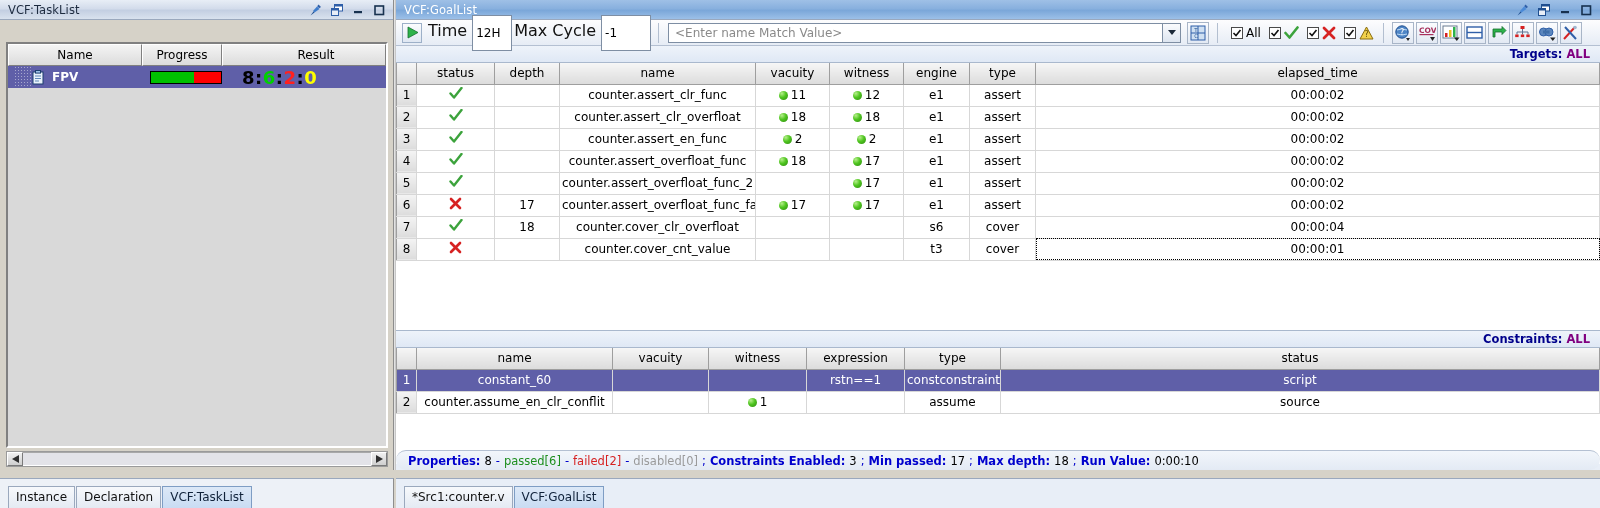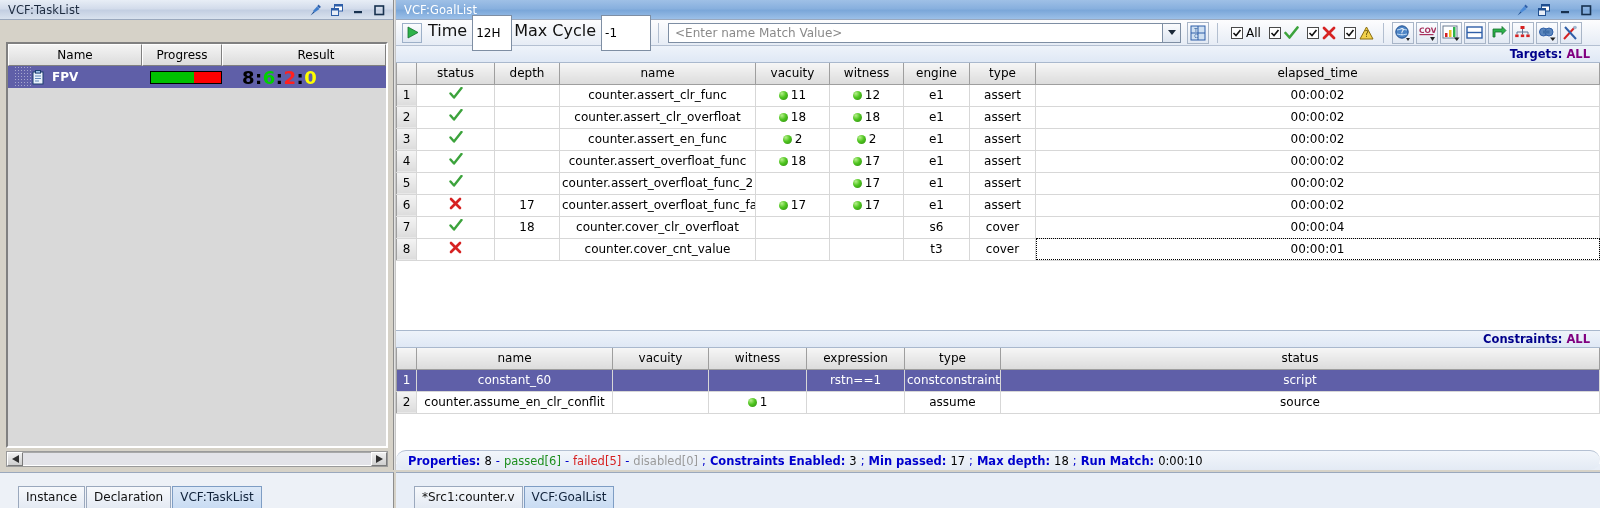--- a/index.html
+++ b/index.html
@@ -201,23 +201,23 @@
   }
   .statusbar .k { color:#0000cd; font-weight: bold; }
   .statusbar .sepd { color:#0000cd; margin:0 4px; }
   .statusbar .num { color:#000; }
   .statusbar .pass { color:#1e8e1e; }
   .statusbar .fail { color:#d62222; }
   .statusbar .dis { color:#9a9a9a; }
 
   
   .tabstrip {
-    position: absolute; bottom: 0; height: 36px;
+    position: absolute; bottom: 0; height: 30px;
     background: #e8eef7; border-top: 1px solid #9aa8bd;
-    display:flex; align-items: flex-end; padding-left: 18px;
+    display:flex; align-items: flex-end; padding-left: 8px;
   }
   .tabstrip.left  { left: 0; width: 394px; border-right:1px solid #8d8d8d; background:#edf1f7; }
   .tabstrip.right { left: 396px; width: 1204px; }
   .tab {
     height: 22px; line-height: 21px; padding: 0 7px; margin-right: 1px;
     font-size: 12px; color:#111;
     background: linear-gradient(to bottom,#f7f9fc,#e4eaf3);
     border: 1px solid #9aa8bd; border-bottom: none;
   }
   .tab.active {
@@ -691,34 +691,34 @@
           </tbody>
       </table>
     </div>
 
     <div class="statusbar">
       <span class="k">Properties:</span>
       <span class="num" style="margin-left:4px">8</span>
       <span class="sepd">-</span>
       <span class="pass">passed[6]</span>
       <span class="sepd">-</span>
-      <span class="fail">failed[5]</span>
+      <span class="fail">failed[2]</span>
       <span class="sepd">-</span>
       <span class="dis">disabled[0]</span>
       <span class="sepd">;</span>
       <span class="k">Constraints Enabled:</span>
       <span class="num" style="margin-left:4px">3</span>
       <span class="sepd">;</span>
       <span class="k">Min passed:</span>
       <span class="num" style="margin-left:4px">17</span>
       <span class="sepd">;</span>
       <span class="k">Max depth:</span>
       <span class="num" style="margin-left:4px">18</span>
       <span class="sepd">;</span>
-      <span class="k">Run Match:</span>
+      <span class="k">Run Value:</span>
       <span class="num" style="margin-left:4px">0:00:10</span>
     </div>
   </div>
 
   <div class="tabstrip left" id="tabs-left">
       <div class="tab">Instance</div>
       <div class="tab">Declaration</div>
       <div class="tab active">VCF:TaskList</div>
     </div>
   <div class="tabstrip right" id="tabs-right">

